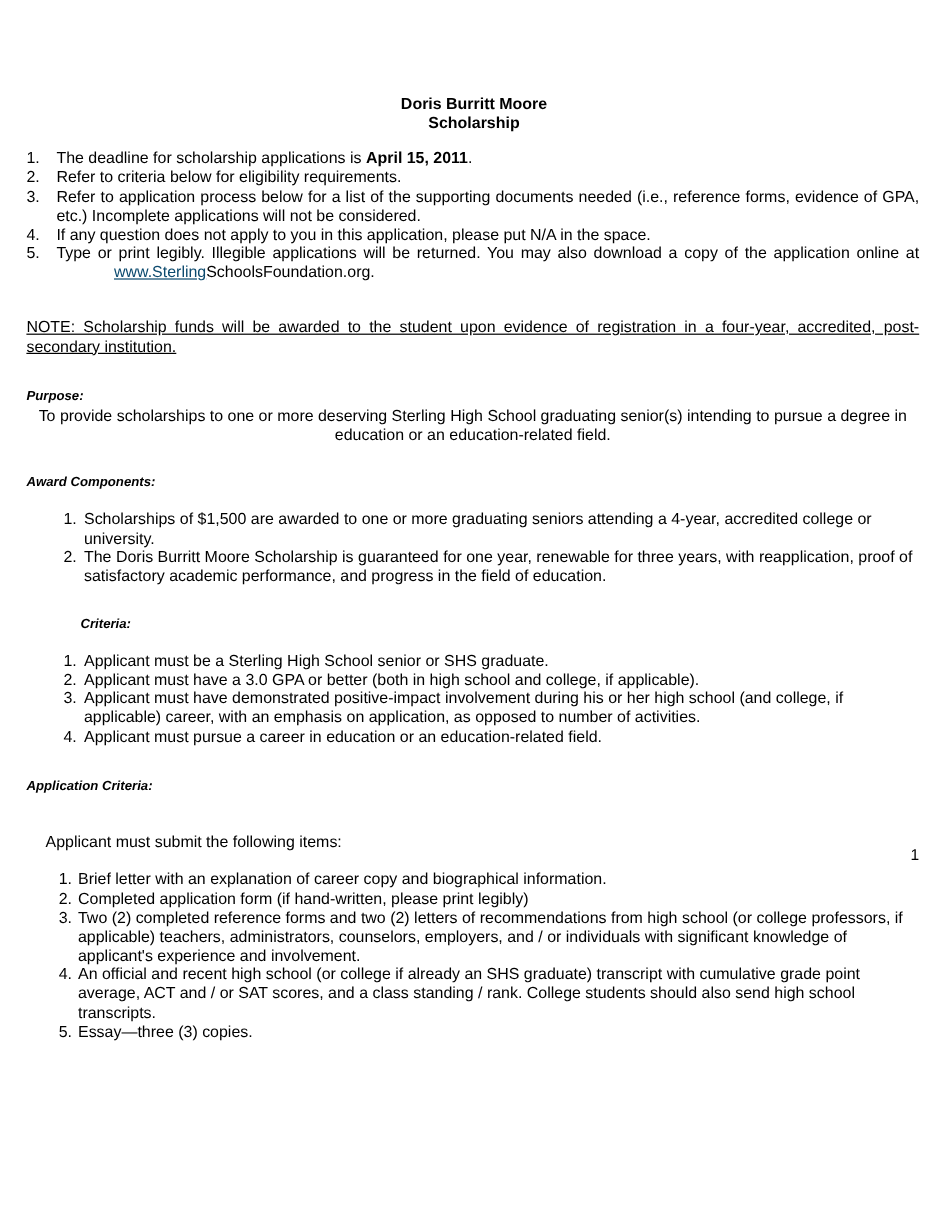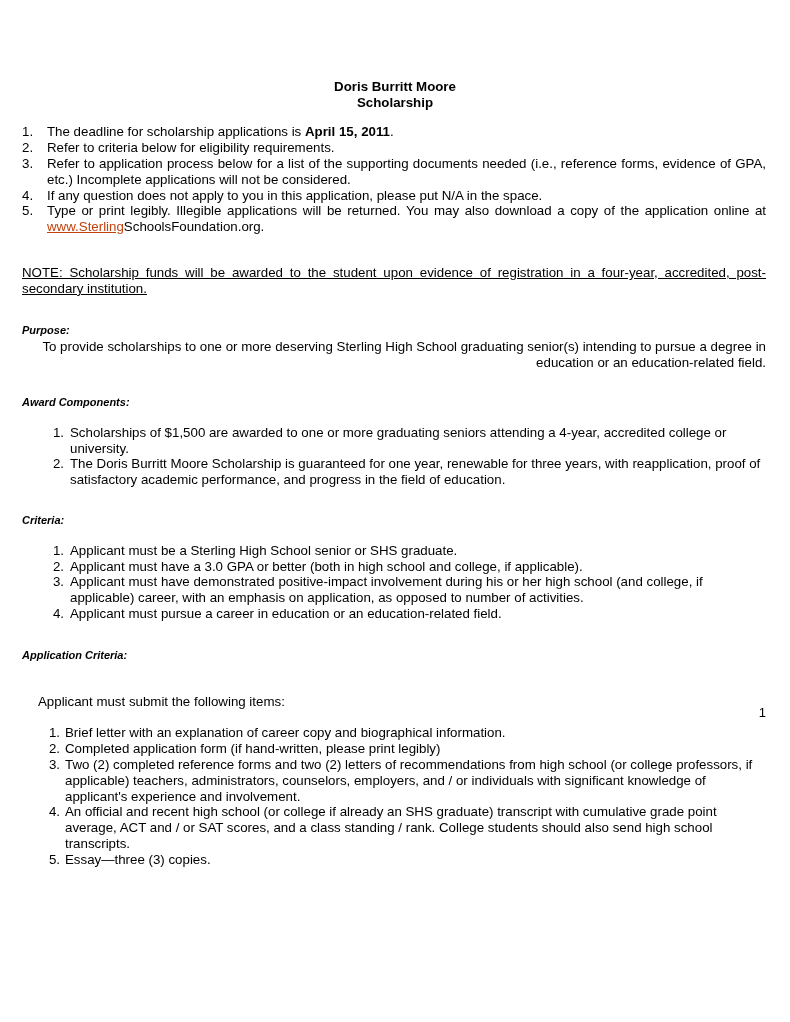--- a/index.html
+++ b/index.html
@@ -76,27 +76,27 @@
 
   
   .section-head {
     font-weight: bold;
     font-style: italic;
     font-size: 11px;
     margin: 0;
   }
   .head-purpose   { padding-top: 26px; }
   .head-award     { padding-top: 24px; }
-  .head-criteria  { padding-top: 25px; }
+  .head-criteria  { padding-top: 25px; margin-left: 45px; }
   .head-appproc   { padding-top: 26px; }
 
   .body-para {
     margin: 0;
     padding-top: 1px;
-    text-align: right;
+    text-align: center;
   }
 
   
   ol.list-indent {
     list-style: none;
     margin: 0;
     padding: 0;
     padding-top: 14px;
     padding-left: 26px;
   }
@@ -136,22 +136,23 @@
     position: absolute;
     left: 0;
     top: 0;
     width: 16px;
     text-align: right;
   }
 
   b.strong { font-weight: bold; }
 
   a.doc-link {
-    color: #c2410c;
+    color: #0c4a6e;
     text-decoration: underline;
+    margin-left: 48px;
   }
 
   
   .page-number {
     position: absolute;
     right: 24px;
     bottom: 22px;
     font-size: 13px;
     line-height: 14px;
   }

